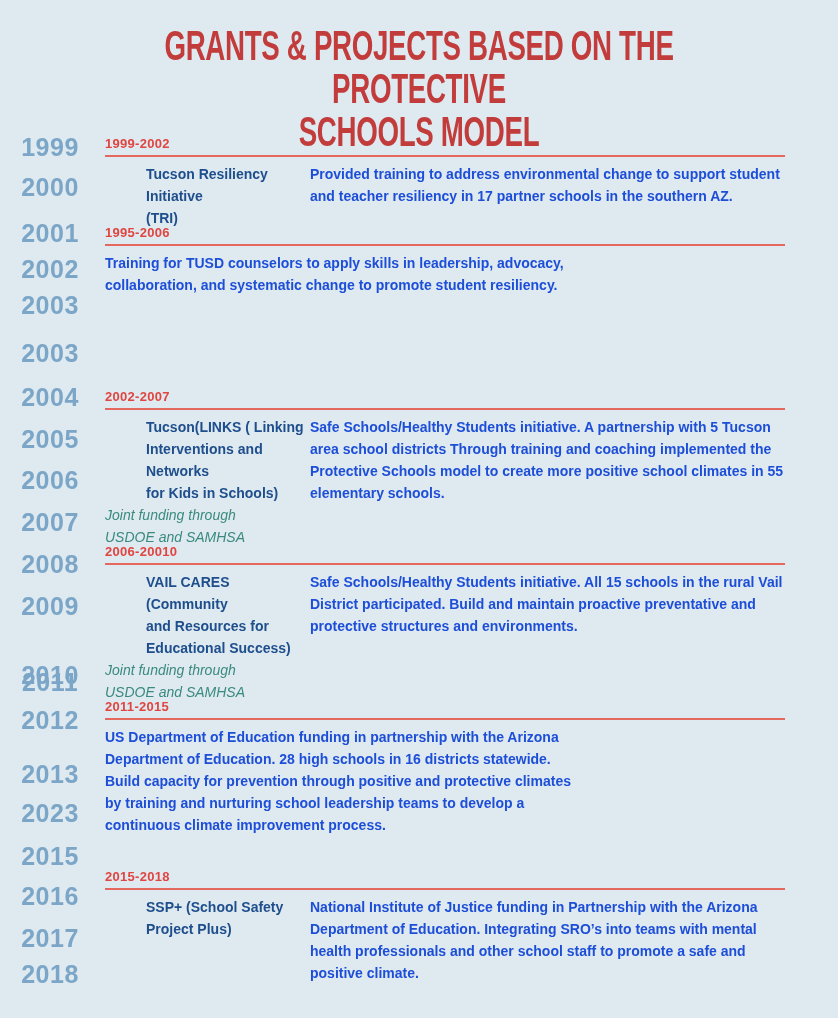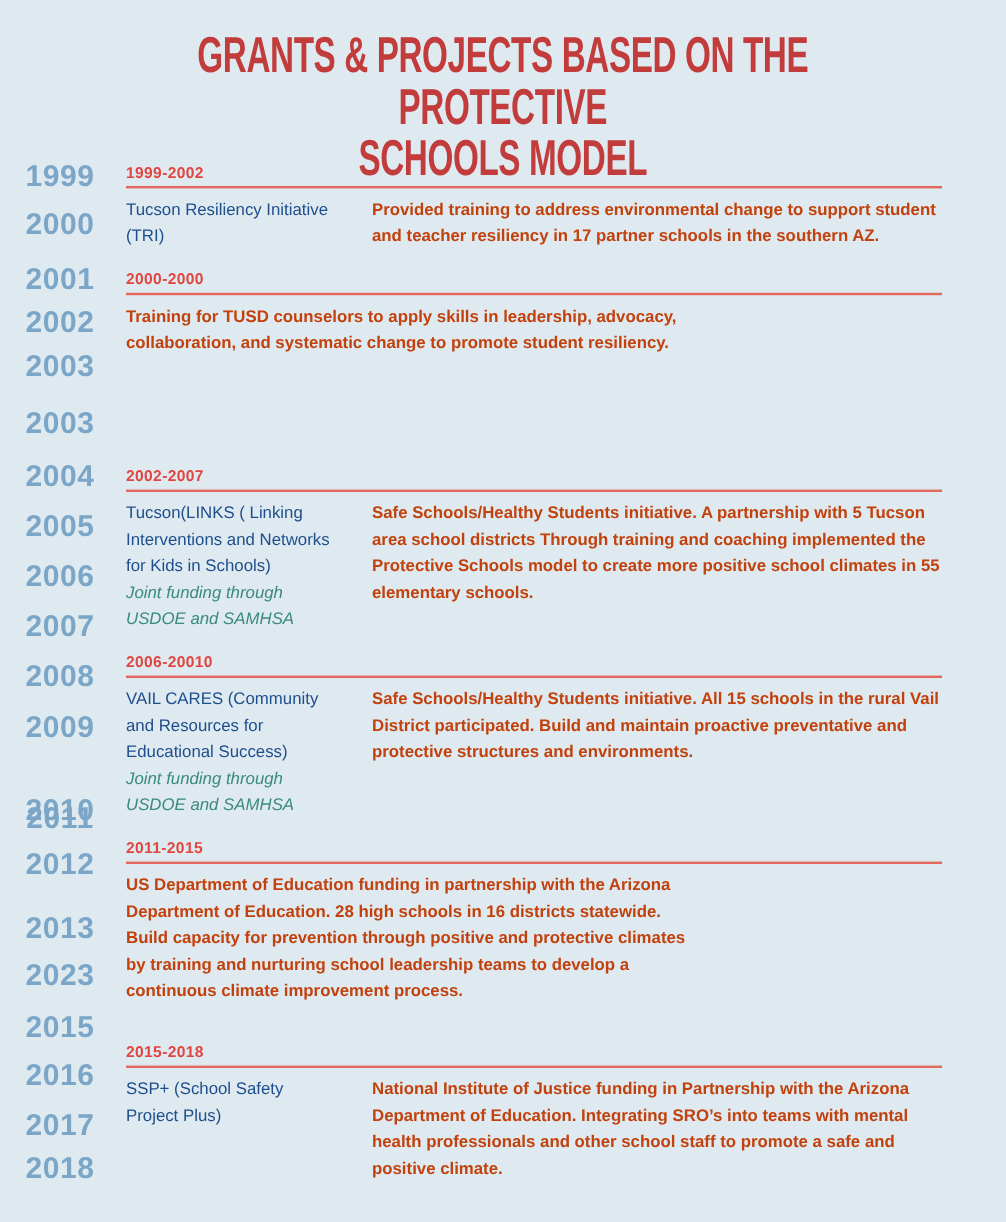--- a/index.html
+++ b/index.html
@@ -43,34 +43,35 @@
     color: #e04540; line-height: 14px;
   }
   .section-rule {
     border: 0; border-top: 2px solid #e5685f;
     margin: 4px 0 0 0; height: 0;
   }
   .section-cols { display: flex; margin-top: 6px; }
   .project { width: 205px; flex: 0 0 205px; }
   .project-title {
     white-space: pre-line;
-    font-size: 14px; font-weight: 400; line-height: 22px;
+    font-size: 14px; font-weight: 700; line-height: 22px;
     color: #1e4e8c;
+    margin-left: 41px;
   }
   .project-funding {
     white-space: pre-line;
     font-size: 14px; font-style: italic; font-weight: 400;
     line-height: 22px;
     color: #3a8a7e;
   }
   .project-desc {
     white-space: pre-line;
     width: 500px;
     font-size: 14px; font-weight: 700; line-height: 22px;
-    color: #c2410c;
+    color: #1d4ed8;
   }
 </style>
 </head>
 <body>
 
 <div class="page">
   <h1 class="heading"><span class="heading-inner">GRANTS &amp; PROJECTS BASED ON THE PROTECTIVE
 SCHOOLS MODEL</span></h1>
   <div id="years">
       <div class="year" style="top: 135px;">1999</div>
@@ -102,21 +103,21 @@
         <div class="section-cols">
           <div class="project">
             <div class="project-title">Tucson Resiliency Initiative
 (TRI)</div>
           </div>
           <div class="project-desc">Provided training to address environmental change to support student
 and teacher resiliency in 17 partner schools in the southern AZ.</div>
         </div>
       </div>
       <div class="section" style="top: 226px;">
-        <div class="section-range">2000-2000</div>
+        <div class="section-range">1995-2006</div>
         <hr class="section-rule">
         <div class="section-cols">
           <div class="project-desc">Training for TUSD counselors to apply skills in leadership, advocacy,
 collaboration, and systematic change to promote student resiliency.</div>
         </div>
       </div>
       <div class="section" style="top: 390px;">
         <div class="section-range">2002-2007</div>
         <hr class="section-rule">
         <div class="section-cols">

